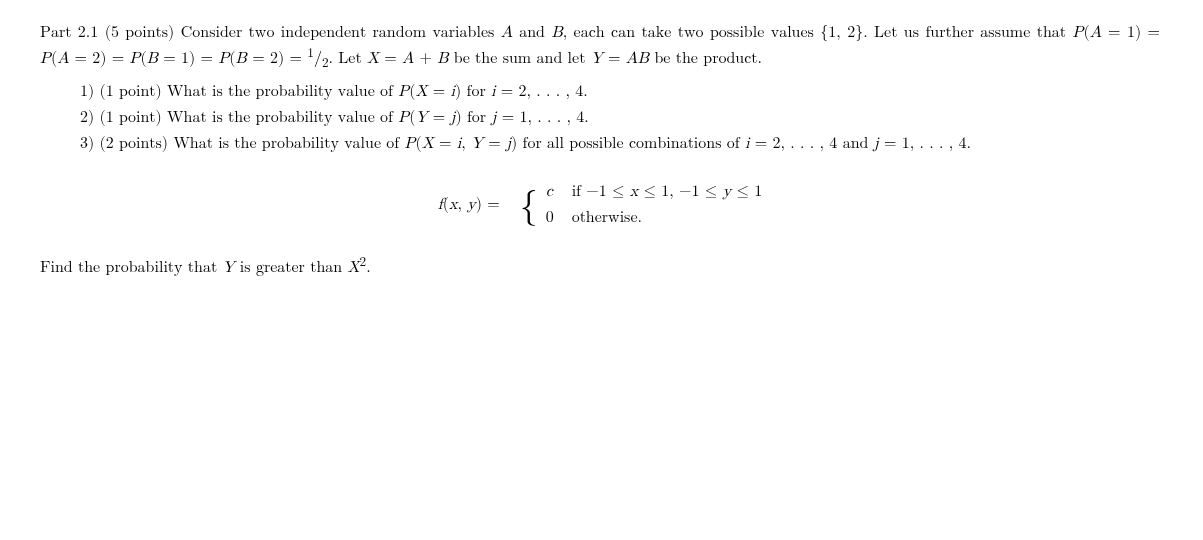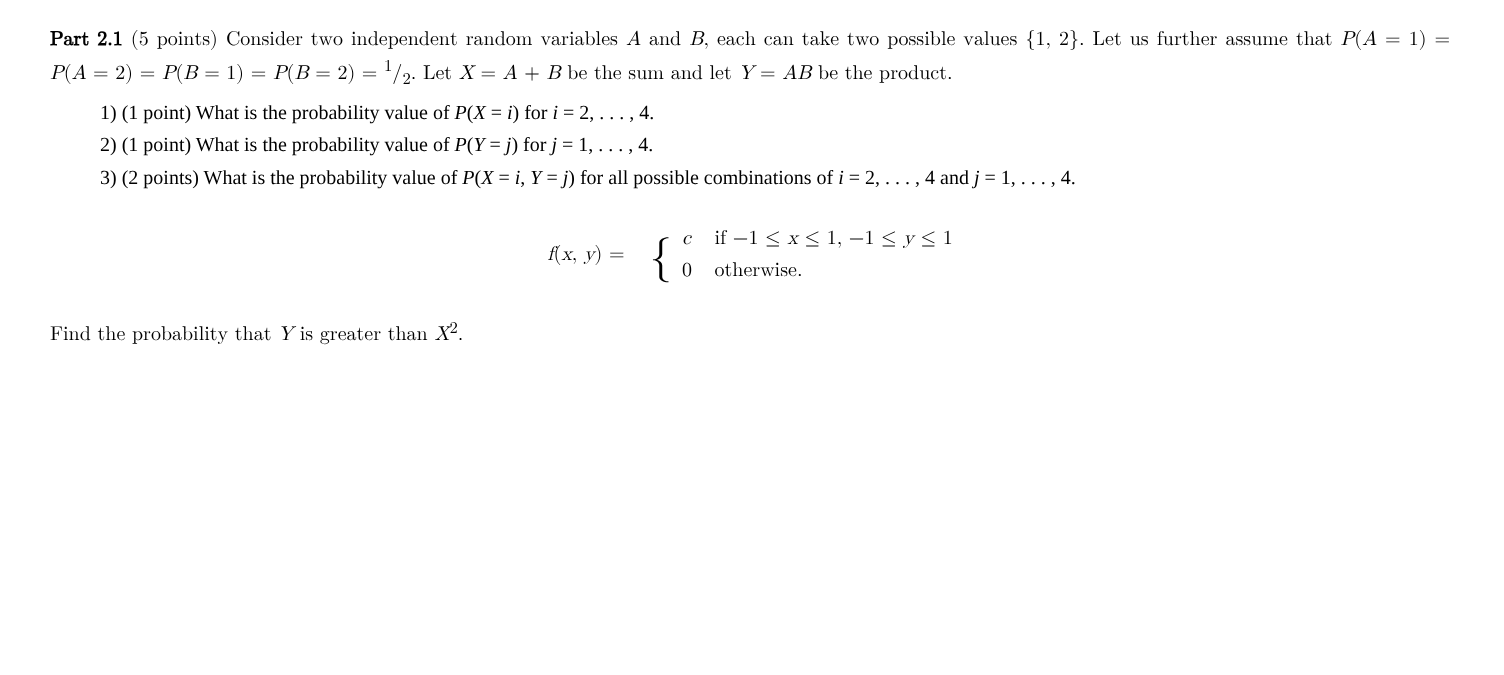--- a/index.html
+++ b/index.html
@@ -33,21 +33,20 @@
     }
 
     .sub-questions {
       margin-top: 4px;
       margin-left: 40px;
     }
 
     .sub-question {
       margin-bottom: 2px;
       text-align: justify;
-      font-family: Liberation Serif, serif;
     }
 
     .part2 {
       margin-top: 16px;
     }
 
     .part2-intro {
       text-align: justify;
     }
 
@@ -105,21 +104,21 @@
       margin-top: 24px;
       text-align: justify;
     }
 
     
     .math-italic {
       font-style: italic;
     }
 
     .bold {
-      font-weight: bold;
+      font-weight: normal;
     }
 
     p.justify {
       text-align: justify;
     }
   </style>
 </head>
 <body>
 
 <div class="content">

